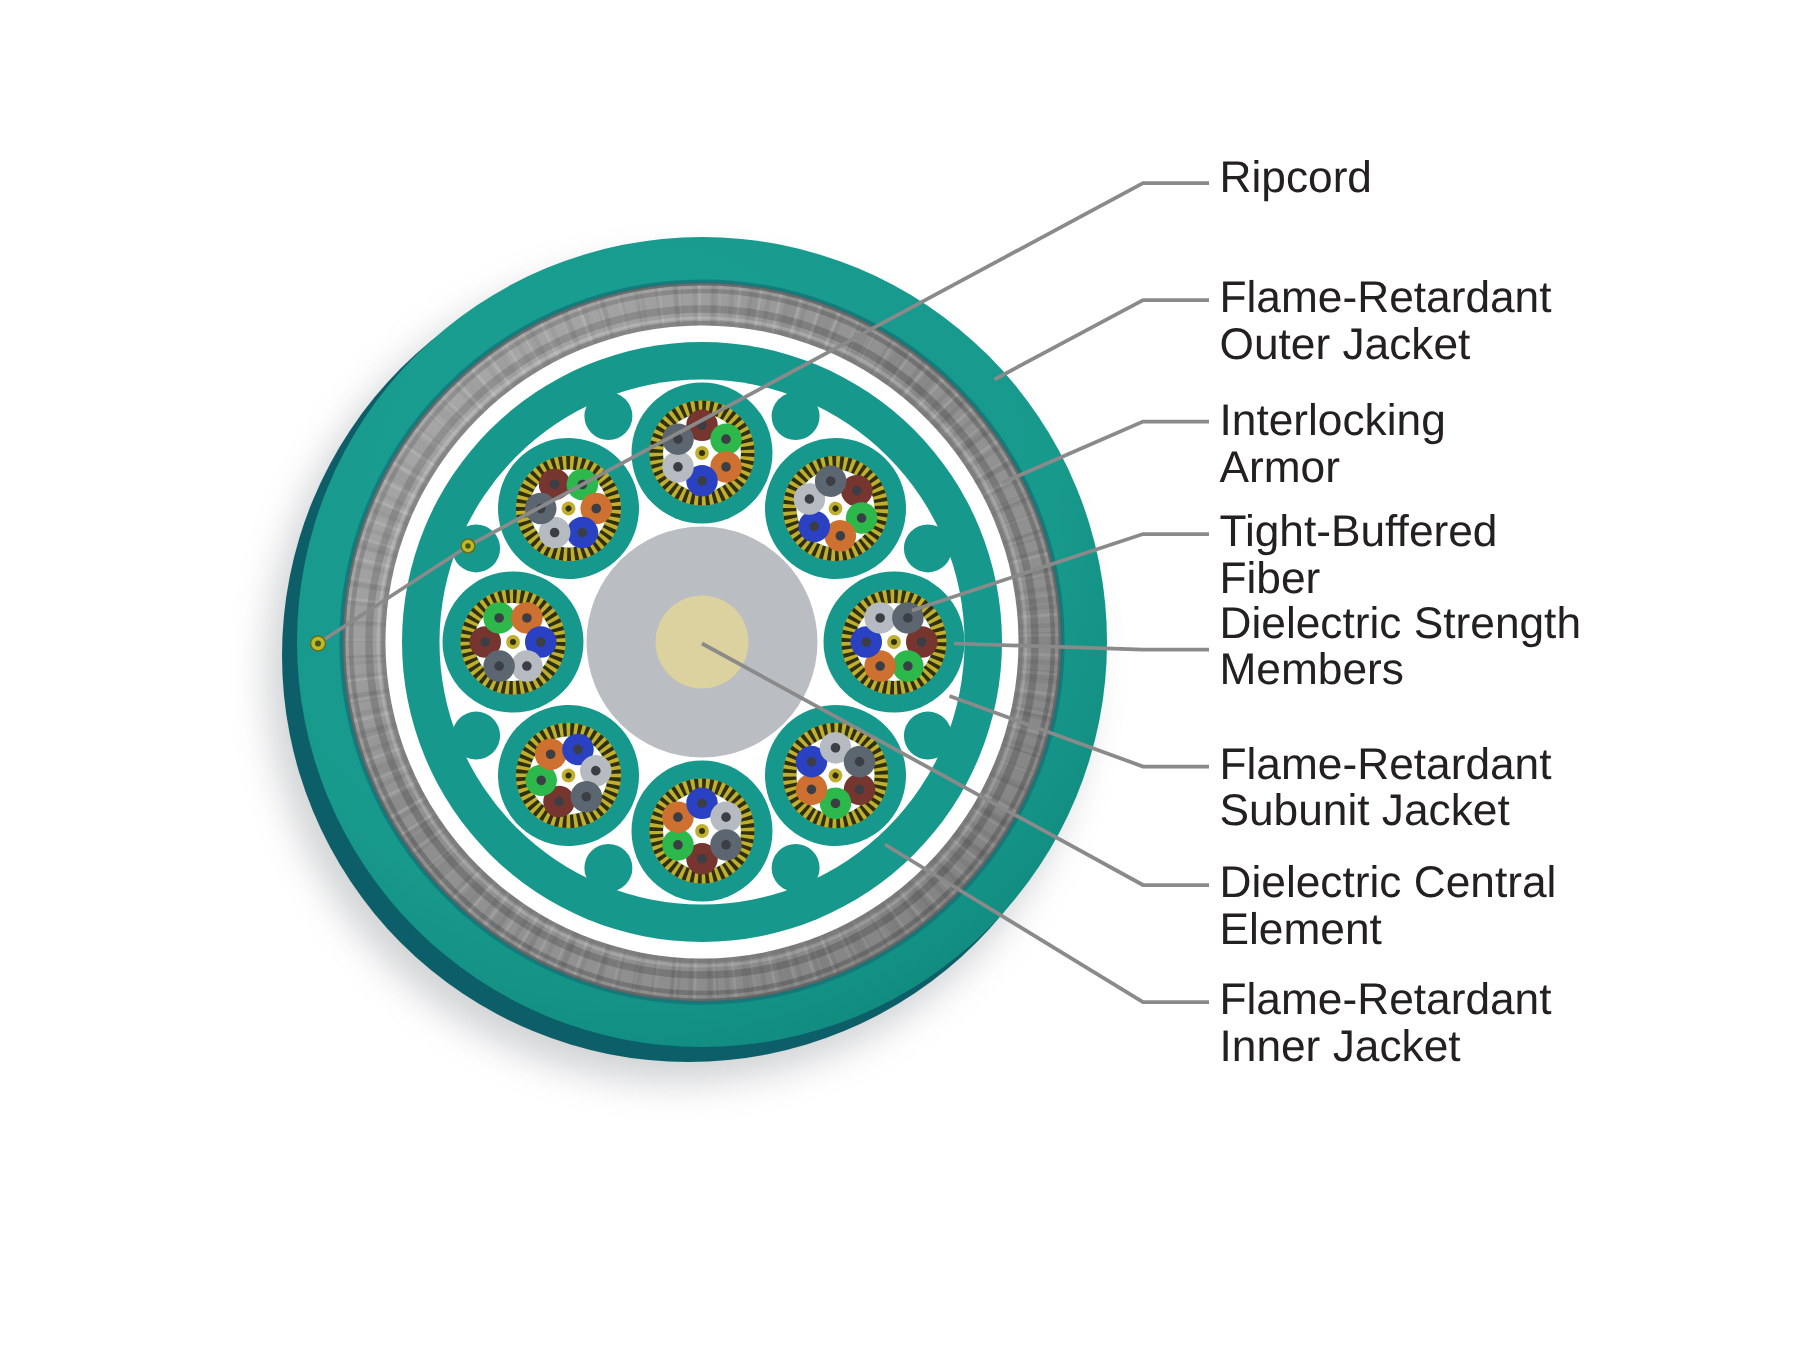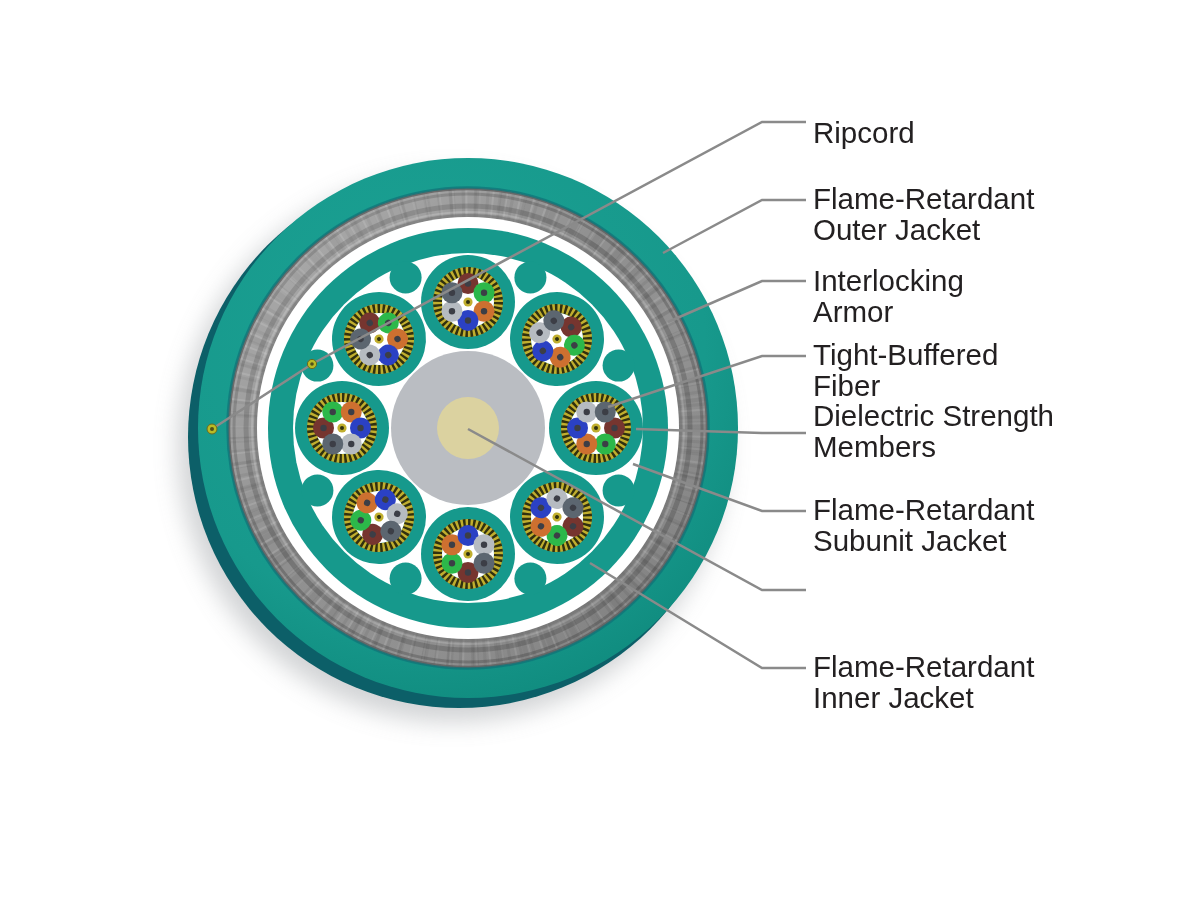--- a/index.html
+++ b/index.html
@@ -126,26 +126,28 @@
     </g>
 
     <g>
       <circle cx="312" cy="364" r="4.6" stroke="#6a6a20" stroke-width="1" fill="#b9bc25"></circle>
       <circle cx="312" cy="364" r="1.8" fill="#50501a"></circle>
       <circle cx="212" cy="429" r="5" stroke="#6a6a20" stroke-width="1" fill="#b9bc25"></circle>
       <circle cx="212" cy="429" r="2" fill="#50501a"></circle>
     </g>
   </svg>
 
-  <div class="label" style="top:118px">Ripcord</div>
+  <div class="label" style="top:104px">Ripcord</div>
   <div class="label" style="top:184px">Flame-Retardant
 Outer Jacket</div>
   <div class="label" style="top:340px">Tight-Buffered
 Fiber</div>
   <div class="label" style="top:266px">Interlocking
 Armor</div>
   <div class="label" style="top:401px">Dielectric Strength
 Members</div>
   <div class="label" style="top:495px">Flame-Retardant
 Subunit Jacket</div>
+  <div class="label" style="top:574px">Dielectric Central
+Element</div>
   <div class="label" style="top:652px">Flame-Retardant
 Inner Jacket</div>
 </div>
 
 </body></html>

